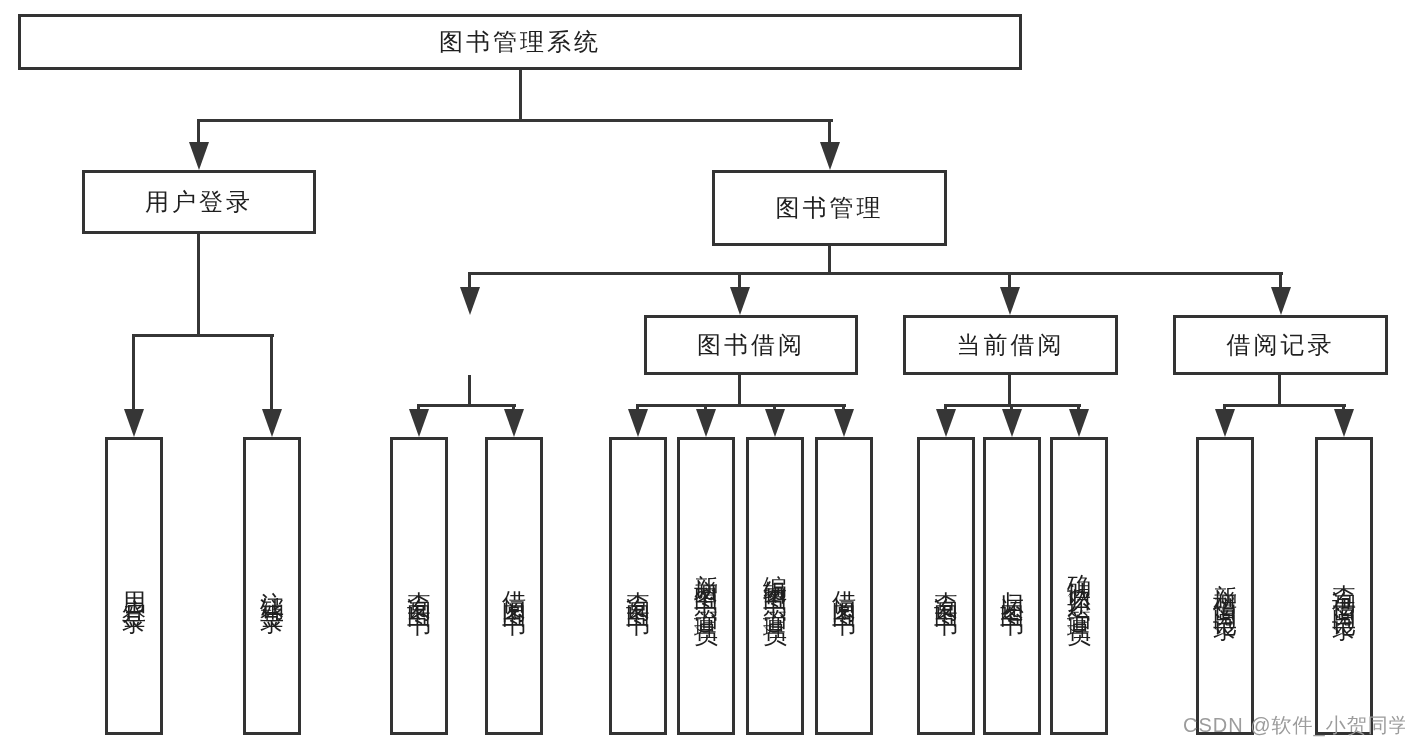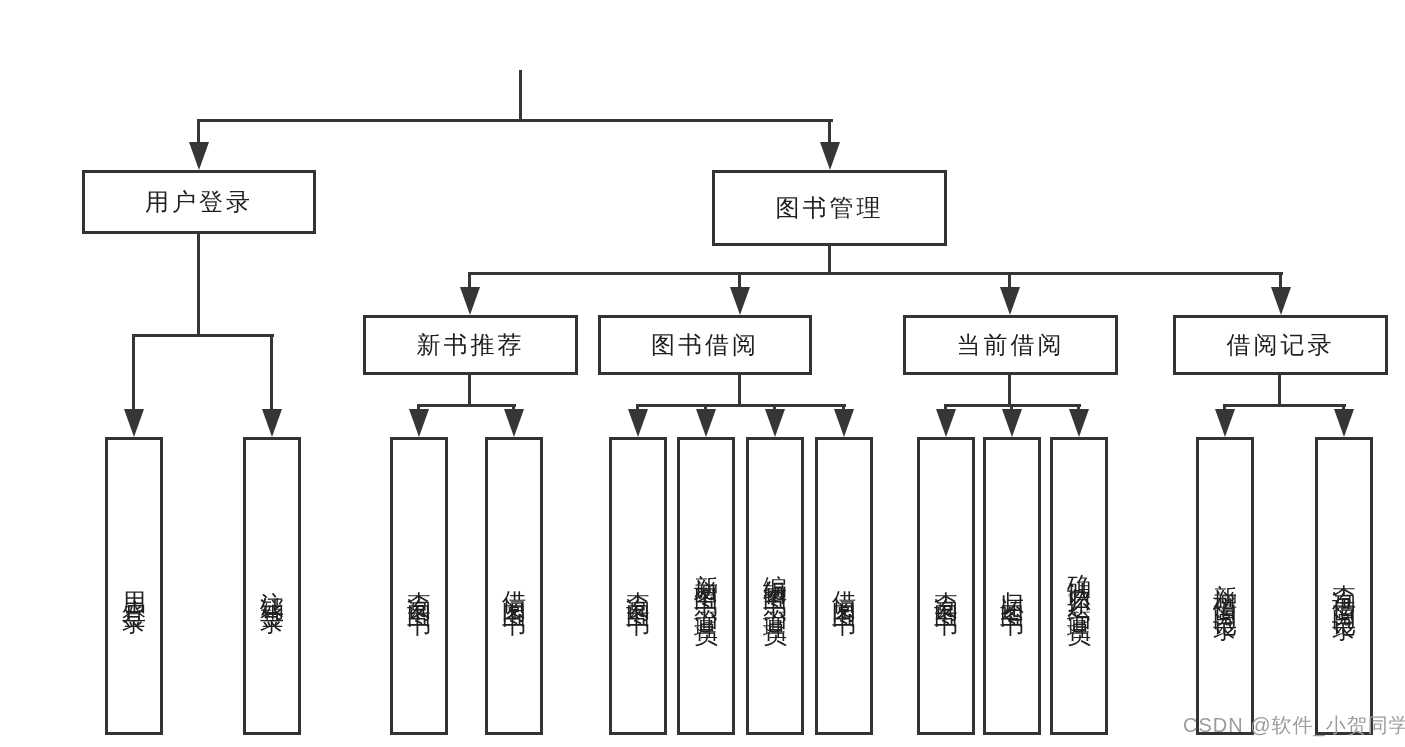--- a/index.html
+++ b/index.html
@@ -60,20 +60,21 @@
     color: #9c9c9c;
     white-space: nowrap;
     z-index: 5;
   }
 </style>
 </head>
 <body>
 
 <div class="canvas">
 
+  <div class="box hbox" style="left:18px; top:14px; width:1004px; height:56px;">图书管理系统</div>
 
   <div class="line" style="left:519px; top:70px;  width:3px;  height:50px;"></div>
   <div class="line" style="left:197px; top:119px; width:636px; height:3px;"></div>
   <div class="line" style="left:197px; top:121px; width:3px;  height:21px;"></div>
   <div class="line" style="left:828px; top:121px; width:3px;  height:21px;"></div>
   <div class="arrow" style="left:189px; top:142px;"></div>
   <div class="arrow" style="left:820px; top:142px;"></div>
 
   <div class="box hbox" style="left:82px;  top:170px; width:234px; height:64px;">用户登录</div>
   <div class="box hbox" style="left:712px; top:170px; width:235px; height:76px;">图书管理</div>
@@ -89,22 +90,21 @@
   <div class="line" style="left:468px;  top:272px; width:815px; height:3px;"></div>
   <div class="line" style="left:468px;  top:274px; width:3px;   height:13px;"></div>
   <div class="line" style="left:738px;  top:274px; width:3px;   height:13px;"></div>
   <div class="line" style="left:1008px; top:274px; width:3px;   height:13px;"></div>
   <div class="line" style="left:1279px; top:274px; width:3px;   height:13px;"></div>
   <div class="arrow" style="left:460px;  top:287px;"></div>
   <div class="arrow" style="left:730px;  top:287px;"></div>
   <div class="arrow" style="left:1000px; top:287px;"></div>
   <div class="arrow" style="left:1271px; top:287px;"></div>
 
-  <div class="box hbox" style="left:363px;  top:315px; width:215px; height:60px;">新书推荐</div>
-  <div class="box hbox" style="left:598px;  top:315px; width:214px; height:60px;">图书借阅</div>
+  <div class="box hbox" style="left:644px;  top:315px; width:214px; height:60px;">图书借阅</div>
   <div class="box hbox" style="left:903px;  top:315px; width:215px; height:60px;">当前借阅</div>
   <div class="box hbox" style="left:1173px; top:315px; width:215px; height:60px;">借阅记录</div>
 
   <div class="line" style="left:468px; top:375px; width:3px;  height:29px;"></div>
   <div class="line" style="left:417px; top:404px; width:99px; height:3px;"></div>
   <div class="line" style="left:417px; top:406px; width:3px;  height:4px;"></div>
   <div class="line" style="left:512px; top:406px; width:3px;  height:4px;"></div>
   <div class="arrow" style="left:409px; top:409px;"></div>
   <div class="arrow" style="left:504px; top:409px;"></div>
 

